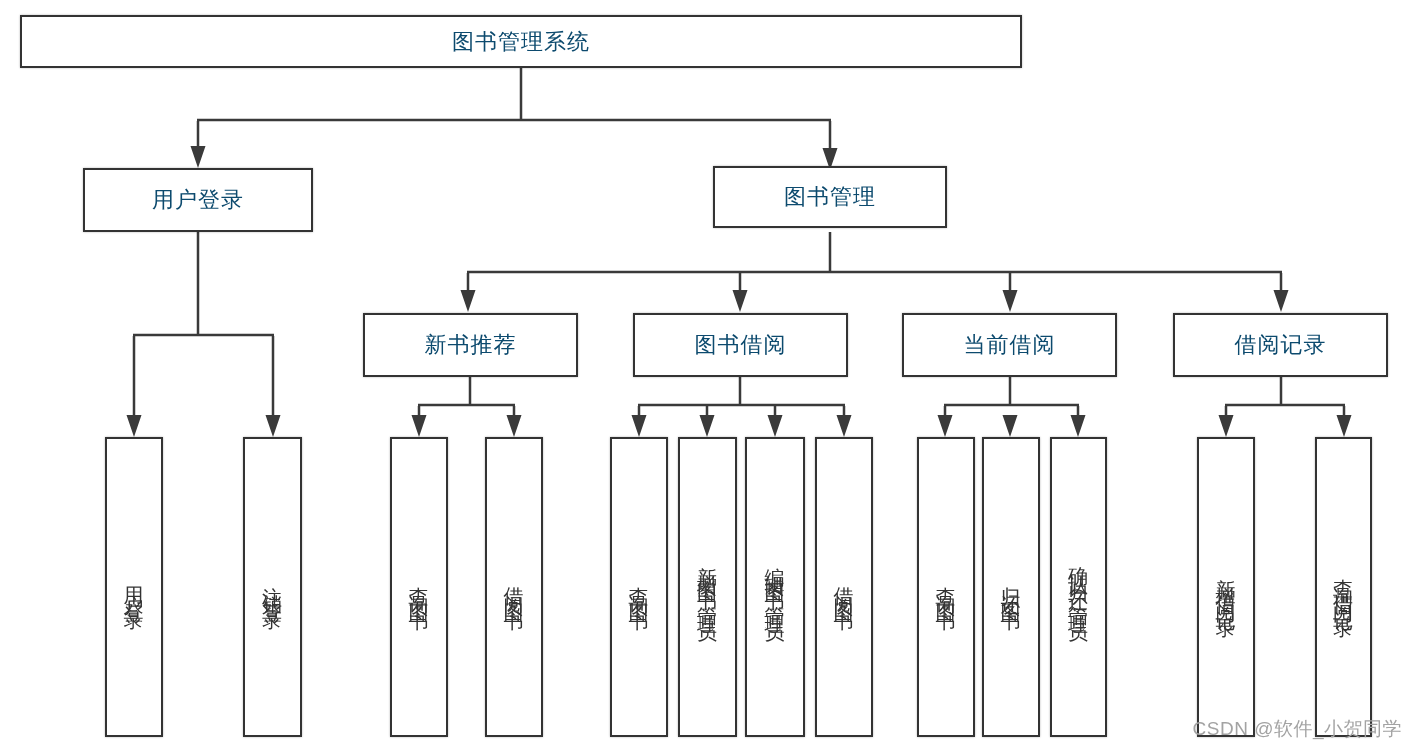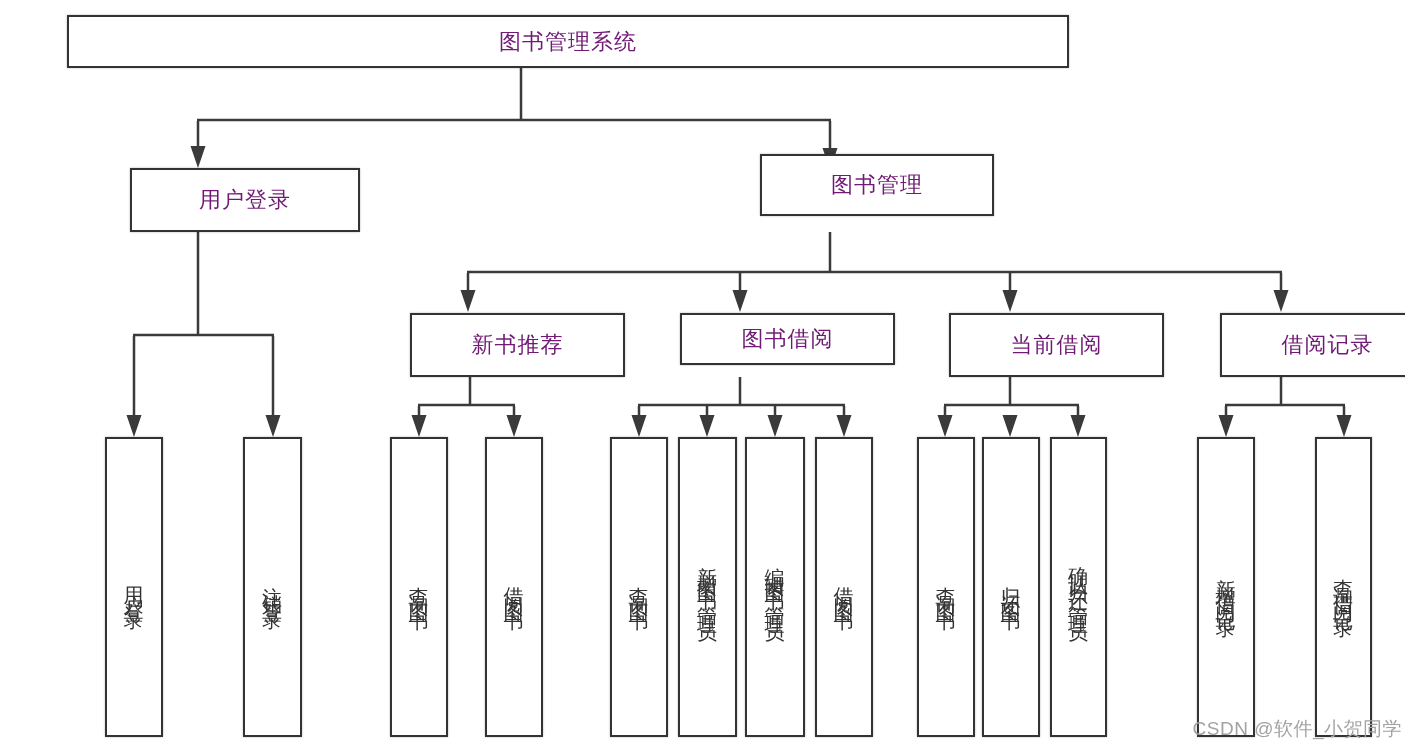--- a/index.html
+++ b/index.html
@@ -25,25 +25,24 @@
   }
   .node {
     position: absolute;
     box-sizing: border-box;
     background: #ffffff;
     border: 2.5px solid #333333;
     box-shadow: 0 0 2px rgba(0,0,0,0.28);
     display: flex;
     align-items: center;
     justify-content: center;
-    color: #701a75;
+    color: #0c4a6e;
     font-size: 22px;
     letter-spacing: 1px;
     white-space: nowrap;
-    margin-left: 47px;
   }
   .leaf {
     position: absolute;
     box-sizing: border-box;
     top: 437px;
     height: 300px;
     background: #ffffff;
     border: 2.5px solid #333333;
     box-shadow: 0 0 2px rgba(0,0,0,0.28);
     display: flex;
@@ -104,28 +103,28 @@
          M1336.5 415 H1351.5 L1344 437 Z" fill="#3a3a3a" stroke="none"></path>
   </svg>
 
   <div class="node" style="left:20px; top:15px; width:1002px; height:53px;">
     <span>图书管理系统</span>
   </div>
 
   <div class="node" style="left:83px; top:168px; width:230px; height:64px;">
     <span>用户登录</span>
   </div>
-  <div class="node" style="left:713px; top:154px; width:234px; height:62px;">
+  <div class="node" style="left:713px; top:166px; width:234px; height:62px;">
     <span>图书管理</span>
   </div>
 
   <div class="node" style="left:363px; top:313px; width:215px; height:64px;align-items:center;">
     <span>新书推荐</span>
   </div>
-  <div class="node" style="left:633px; top:313px; width:215px; height:52px;">
+  <div class="node" style="left:633px; top:313px; width:215px; height:64px;">
     <span>图书借阅</span>
   </div>
   <div class="node" style="left:902px; top:313px; width:215px; height:64px;">
     <span>当前借阅</span>
   </div>
   <div class="node" style="left:1173px; top:313px; width:215px; height:64px;">
     <span>借阅记录</span>
   </div>
 
   <div class="leaf" style="left:105px; width:58px;">

